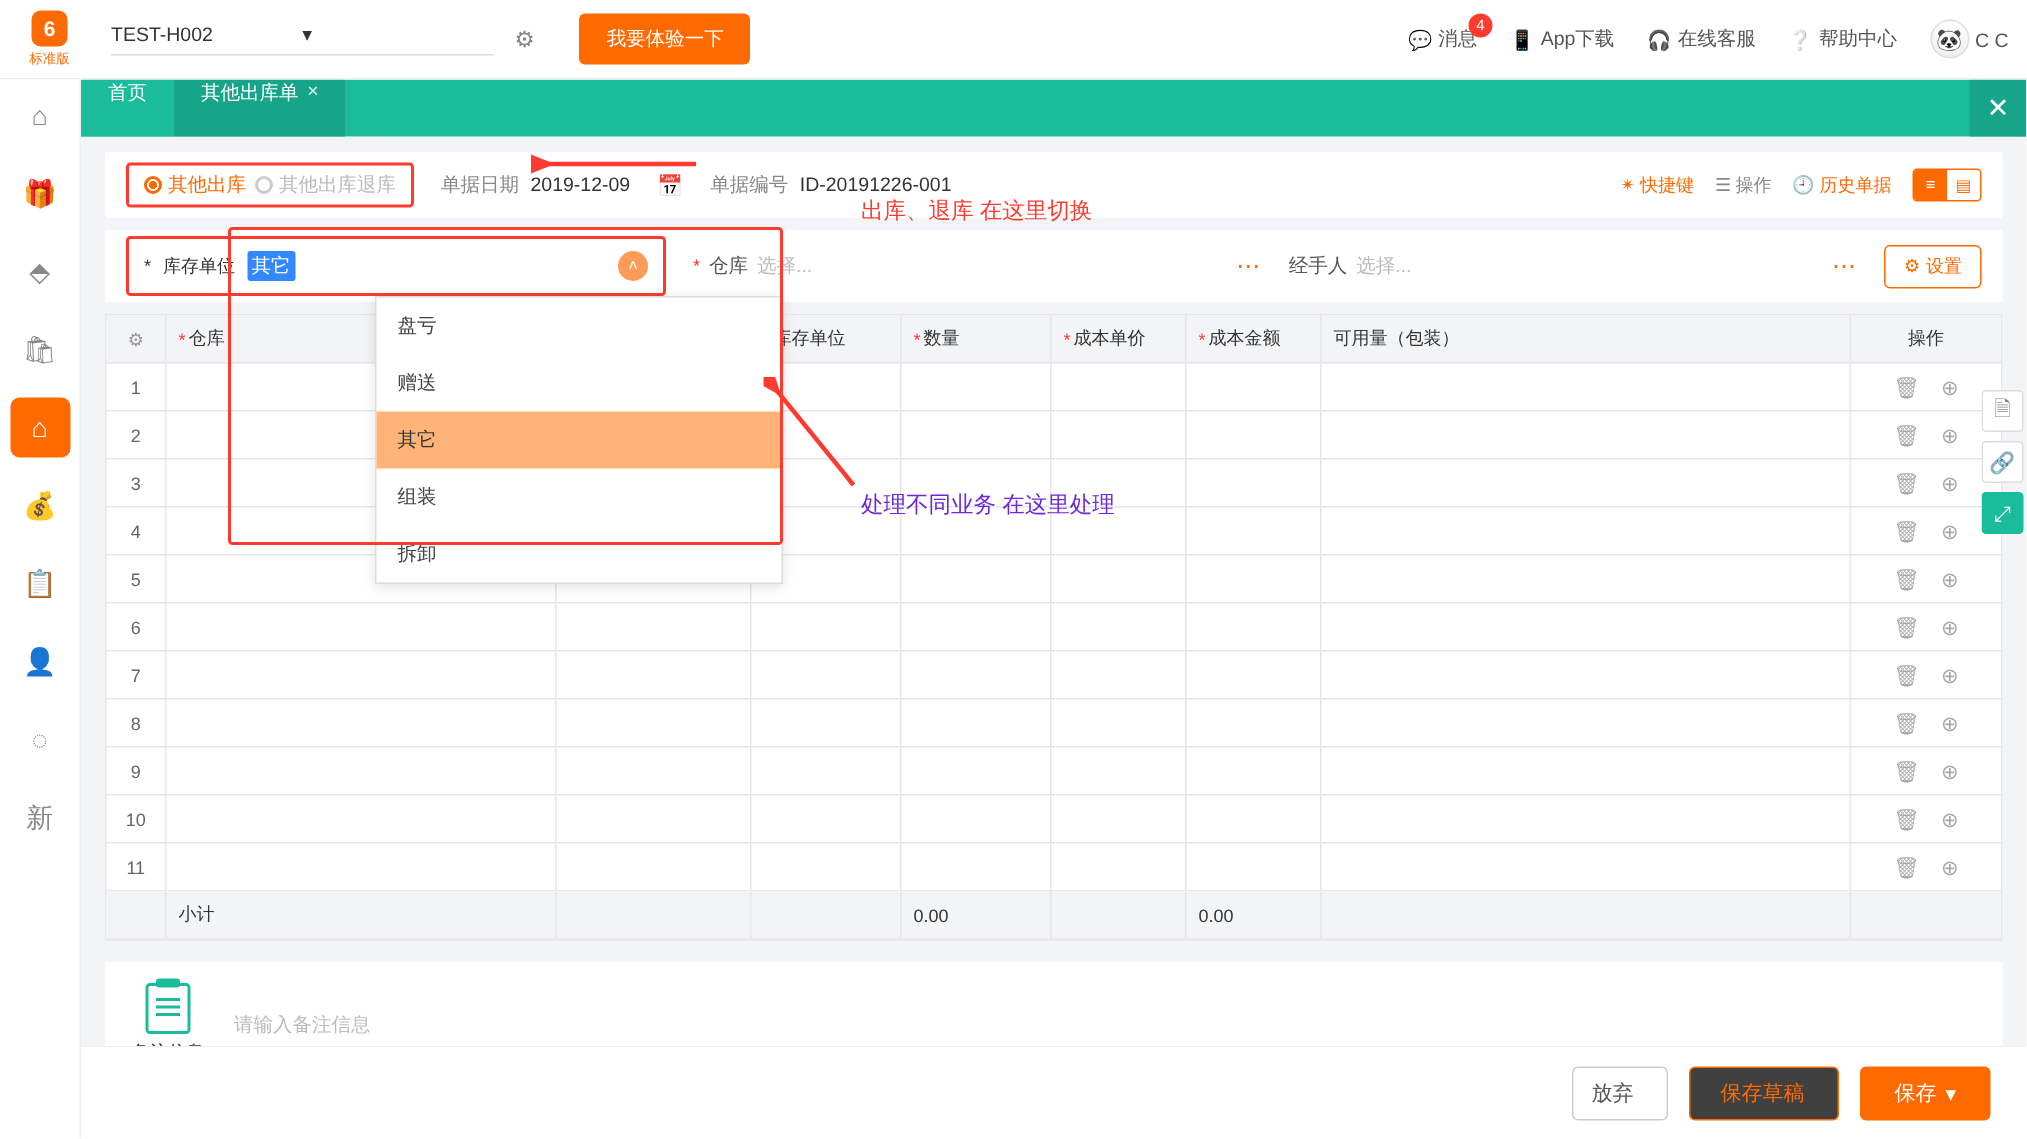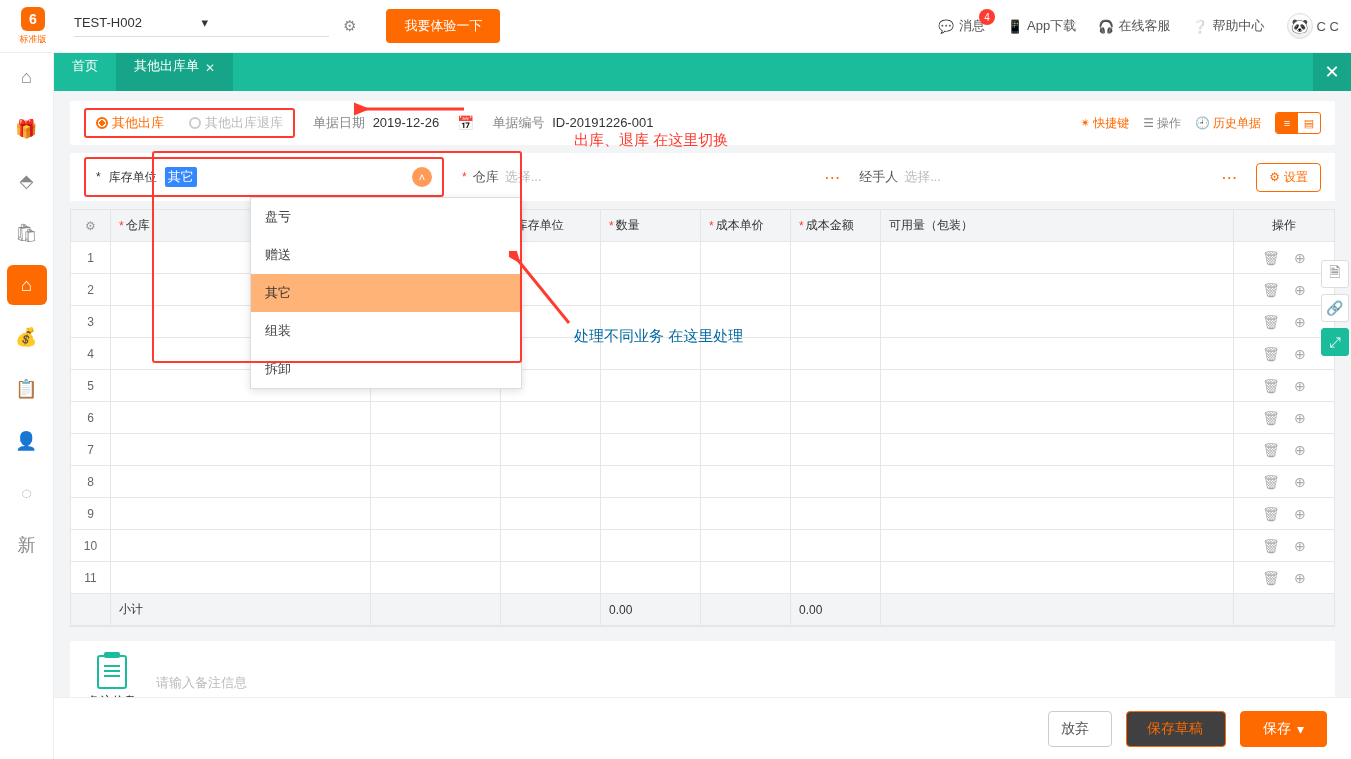--- a/index.html
+++ b/index.html
@@ -17,28 +17,28 @@
 .top-right { margin-left:auto;display:flex;align-items:center;gap:22px;color:#555;font-size:13px;}
 .tr-item { display:flex;align-items:center;gap:4px;cursor:pointer;position:relative;}
 .badge4 { position:absolute;top:-8px;right:-10px;background:#ff3b30;color:#fff;border-radius:50%;width:16px;height:16px;font-size:10px;display:flex;align-items:center;justify-content:center;}
 .avatar { width:26px;height:26px;border-radius:50%;background:linear-gradient(#fff,#eee);border:1px solid #ddd;display:flex;align-items:center;justify-content:center;font-size:14px;}
 .shell { flex:1;display:flex;overflow:hidden;}
 .leftnav { width:54px;background:#fff;border-right:1px solid #eee;display:flex;flex-direction:column;align-items:center;padding-top:4px;gap:12px;}
 .nav-ic { width:40px;height:40px;display:flex;align-items:center;justify-content:center;color:#888;font-size:18px;border-radius:6px;cursor:pointer;}
 .nav-ic.active { background:#ff6a00;color:#fff;}
 .main { flex:1;display:flex;flex-direction:column;overflow:hidden;}
 .tabbar { height:38px;background:#1bbc9b;display:flex;align-items:stretch;}
-.tab { padding:16px 18px;display:flex;align-items:flex-end;color:#fff;font-size:13px;cursor:pointer;gap:6px;}
+.tab { padding:0 18px;display:flex;align-items:flex-start;color:#fff;font-size:13px;cursor:pointer;gap:6px;}
 .tab.home { background:#1bbc9b;}
-.tab.active { background:#17a589;}
+.tab.active { background:#17a589;font-family:Liberation Mono, monospace;}
 .tab .x { font-size:12px;opacity:.85;}
 .tab-close-right{margin-left:auto;width:38px;display:flex;align-items:center;justify-content:center;color:#fff;font-size:18px;cursor:pointer;background:#17a589;}
 .content { flex:1;background:#f3f4f6;padding:10px 16px 0 16px;overflow:auto;position:relative;}
 .meta-row { display:flex;align-items:center;gap:18px;background:#fff;height:44px;padding:0 14px;border-radius:2px;}
-.radio-group { display:flex;align-items:flex-start;gap:25px;border:2px solid #ff3b30;border-radius:3px;padding:4px 10px;}
+.radio-group { display:flex;align-items:flex-start;gap:6px;border:2px solid #ff3b30;border-radius:3px;padding:4px 10px;}
 .radio { display:flex;align-items:center;gap:4px;font-size:13px;cursor:pointer;}
 .radio .dot{width:12px;height:12px;border-radius:50%;border:2px solid #ccc;display:inline-block;}
 .radio.sel .dot{border-color:#ff6a00;background:radial-gradient(#ff6a00 45%,#fff 50%);}
 .radio.sel span{color:#ff6a00;}
 .radio:not(.sel) span{color:#bbb;}
 .lbl { color:#888;font-size:13px;}
 .lbl b { color:#333;font-weight:normal;margin-left:4px;}
 .cal-ic{color:#ff6a00;font-size:14px;}
 .meta-right { margin-left:auto;display:flex;align-items:center;gap:14px;font-size:12px;}
 .act-link { color:#ff6a00;display:flex;align-items:center;gap:3px;cursor:pointer;}
@@ -57,21 +57,21 @@
 .field .dots{margin-left:auto;color:#ff6a00;letter-spacing:1px;font-size:16px;}
 .biztype-box{display:flex;align-items:center;gap:8px;border:2px solid #ff3b30;border-radius:3px;height:40px;padding:0 10px;width:360px;}
 .biztype-box .sel-val{background:#3388ff;color:#fff;padding:1px 3px;border-radius:2px;font-size:13px;}
 .biztype-box .dd-ic{margin-left:auto;width:20px;height:20px;border-radius:50%;background:#ff9b59;color:#fff;display:flex;align-items:center;justify-content:center;font-size:11px;}
 .setting-btn{border:1px solid #ff6a00;color:#ff6a00;background:#fff;border-radius:4px;padding:5px 12px;font-size:12px;display:flex;align-items:center;gap:4px;cursor:pointer;}
 .dropdown{position:absolute;top:106px;left:196px;width:272px;background:#fff;border:1px solid #ddd;box-shadow:0 2px 8px rgba(0,0,0,.12);z-index:50;}
 .dd-item{padding:10px 14px;font-size:13px;color:#444;cursor:pointer;}
 .dd-item.sel{background:#ffb377;color:#333;}
 .red-frame2{position:absolute;top:60px;left:98px;width:370px;height:212px;border:2px solid #ff3b30;border-radius:3px;pointer-events:none;z-index:60;}
 .arrow-svg{position:absolute;z-index:55;pointer-events:none;}
-.annotation2{position:absolute;top:236px;left:520px;color:#0369a1;font-size:15px;font-weight:500;z-index:56;}
+.annotation2{position:absolute;top:236px;left:520px;color:#6d28d9;font-size:15px;font-weight:500;z-index:56;}
 .grid{background:#fff;margin-top:8px;border:1px solid #e6e6e6;}
 .grow{display:flex;align-items:stretch;border-bottom:1px solid #e6e6e6;min-height:32px;font-size:12px;}
 .ghdr{background:#f3f4f6;font-weight:500;}
 .gc{border-right:1px solid #e6e6e6;display:flex;align-items:center;padding:0 8px;}
 .gc.num{width:40px;justify-content:center;color:#666;}
 .gc.gear{width:40px;justify-content:center;color:#999;}
 .gc.w1{width:260px;}
 .gc.w2{width:130px;}
 .gc.wsm{width:90px;}
 .gc.wmd{width:100px;}
@@ -167,21 +167,21 @@
           <div class="radio-group">
             <label class="radio sel">
                 <span class="dot"></span>
                 <span>其他出库</span>
               </label>
             <label class="radio">
                 <span class="dot"></span>
                 <span>其他出库退库</span>
               </label>
           </div>
-          <span class="lbl"><span>单据日期</span> <b>2019-12-26</b></span>
+          <span class="lbl"><span>单据日期</span> <b>2019-12-09</b></span>
           <span class="cal-ic">📅</span>
           <span class="lbl"><span>单据编号</span> <b>ID-20191226-001</b></span>
           <div class="meta-right">
             <span class="act-link">✴ <span>快捷键</span></span>
             <span class="act-link gray">☰ <span>操作</span></span>
             <span class="act-link">🕘 <span>历史单据</span></span>
             <div class="viewtg">
                 <div class="on">≡</div>
                 <div class="off">▤</div>
               </div>

